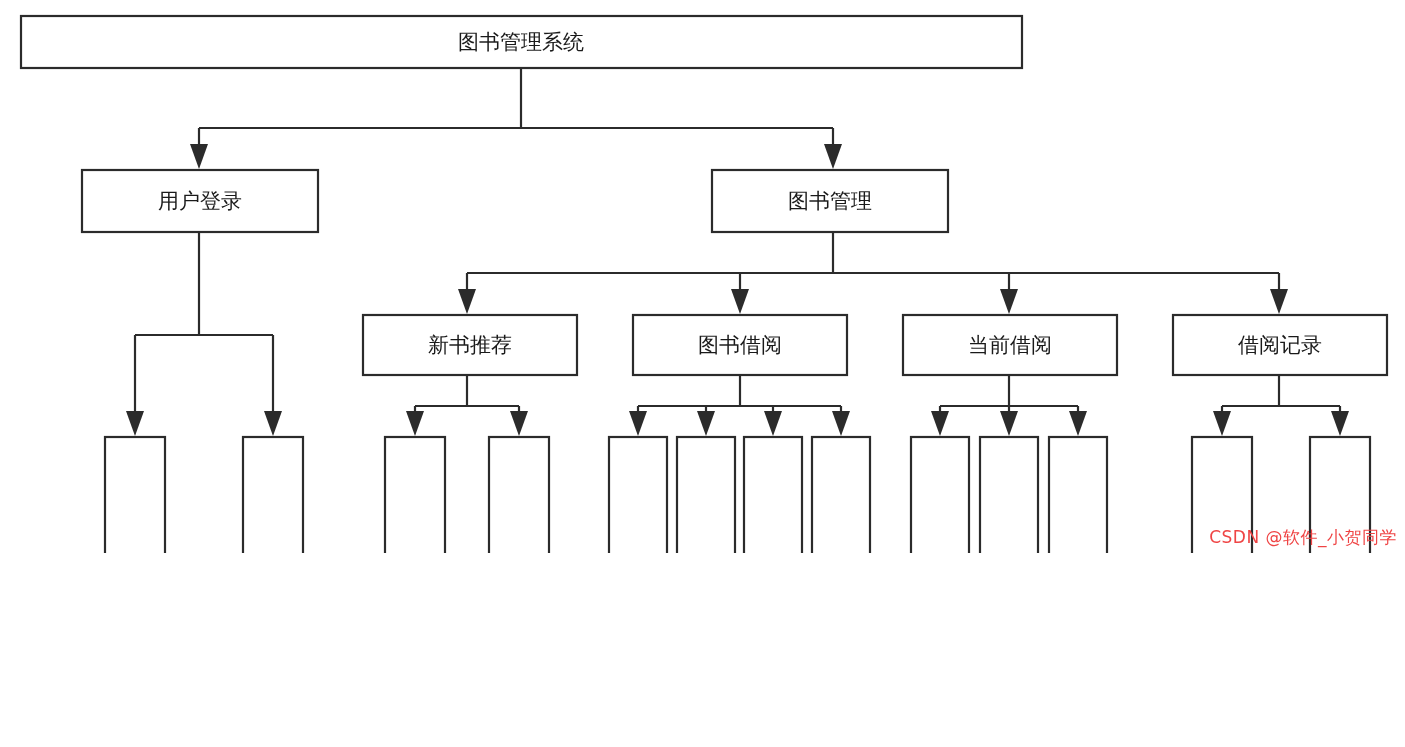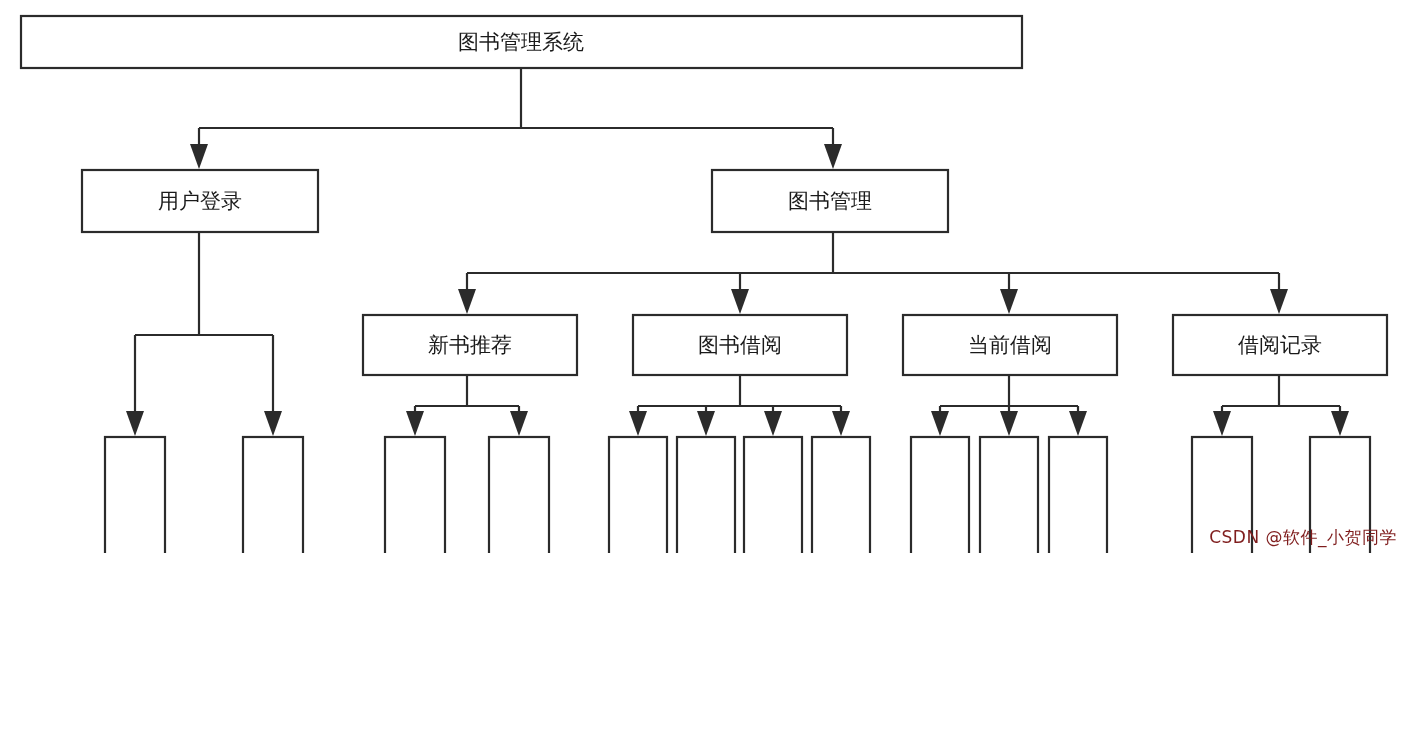--- a/index.html
+++ b/index.html
@@ -61,21 +61,21 @@
     text-align: center;
     pointer-events: none;
     user-select: none;
   }
   .watermark {
     position: absolute;
     right: 8px;
     bottom: 4px;
     font-family: "DejaVu Sans", "Liberation Sans", sans-serif;
     font-size: 17px;
-    color: #7f1d1d;
+    color: #ef4444;
     letter-spacing: 0.5px;
     white-space: nowrap;
     pointer-events: none;
     user-select: none;
   }
 </style>
 </head>
 <body>
 
 <div id="diagram-root">

